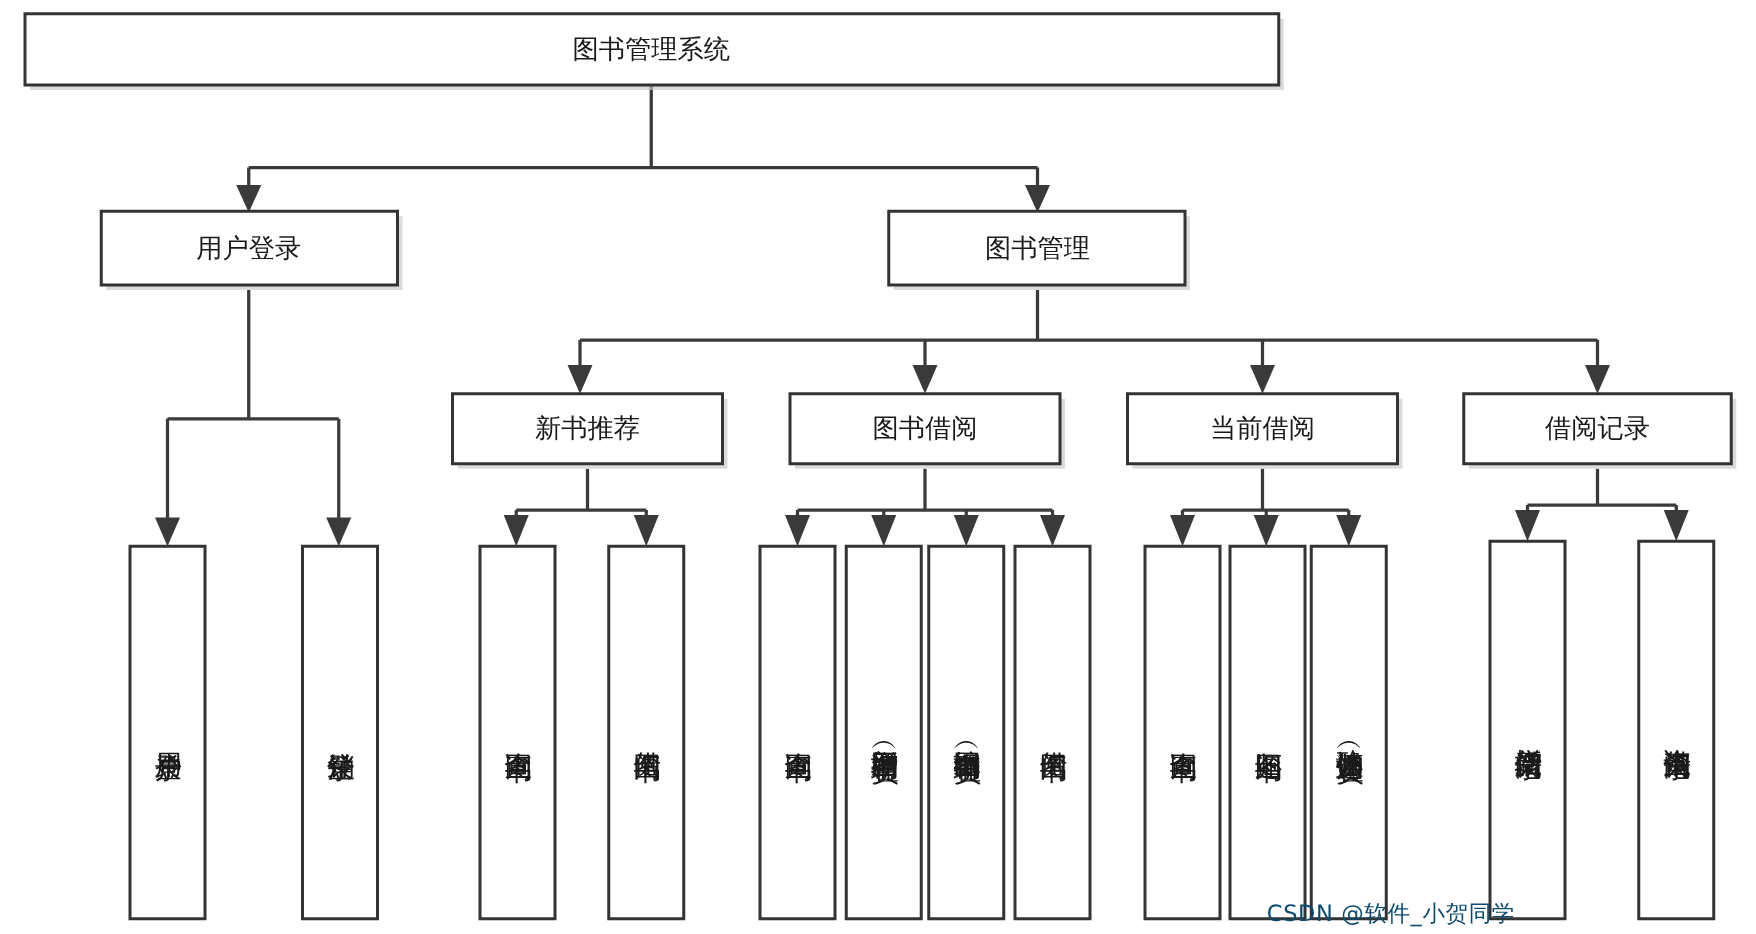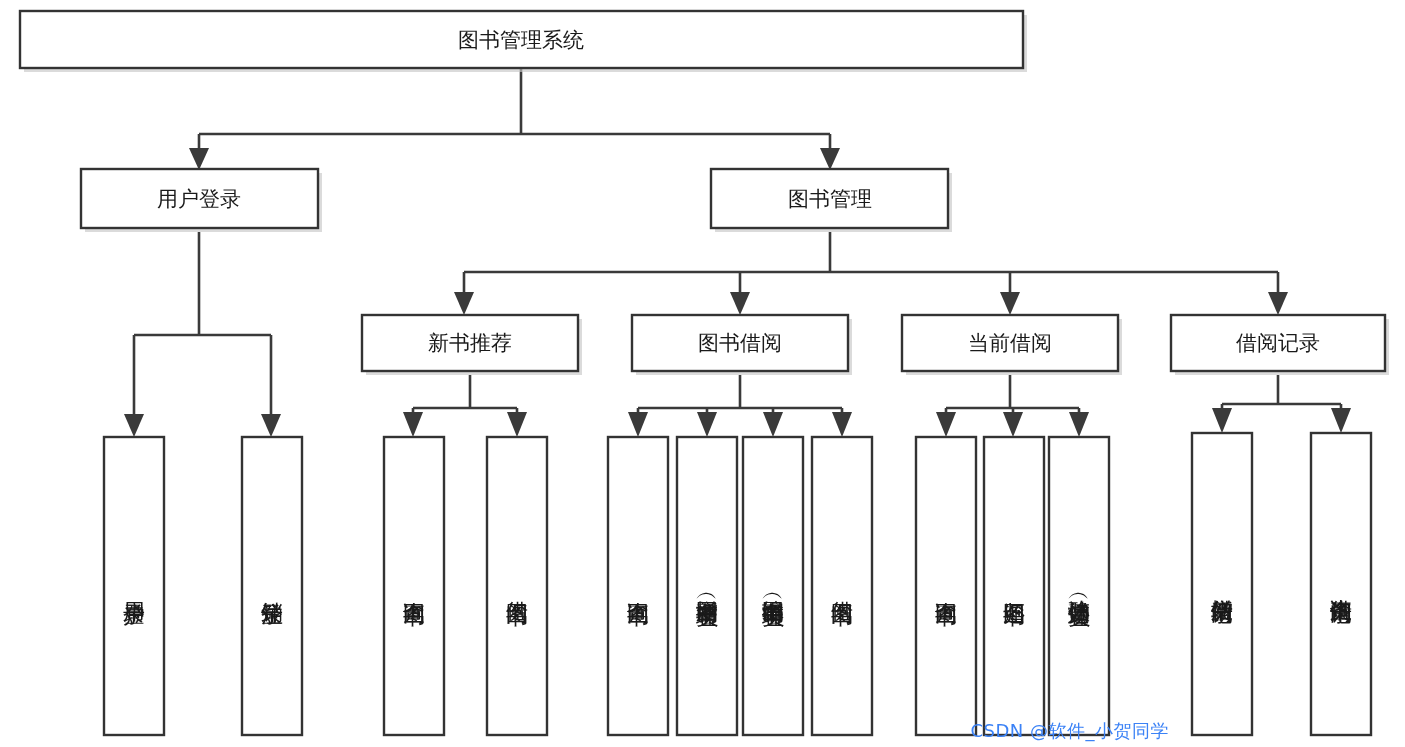--- a/index.html
+++ b/index.html
@@ -12,20 +12,21 @@
     width: 1405px;
     height: 747px;
     overflow: hidden;
     font-family: "DejaVu Sans", "Liberation Sans", sans-serif;
   }
   #diagram-root {
     position: relative;
     width: 1177px;
     height: 747px;
     background: #ffffff;
+    padding-left: 43px;
   }
   svg.diagram-canvas {
     position: absolute;
     top: 0;
     left: 0;
     width: 1405px;
     height: 747px;
     display: block;
   }
   .node-box {
@@ -72,21 +73,21 @@
     color: #1a1a1a;
     white-space: nowrap;
     text-align: center;
   }
   .watermark {
     position: absolute;
     right: 8px;
     bottom: 4px;
     font-family: "DejaVu Sans", "Liberation Sans", sans-serif;
     font-size: 18px;
-    color: #3b82f6;
+    color: #0c4a6e;
     letter-spacing: 0.5px;
     white-space: nowrap;
   }
 </style>
 </head>
 <body>
 
 <div id="diagram-root">
 
   <svg class="diagram-canvas" viewBox="0 0 1405 747">

